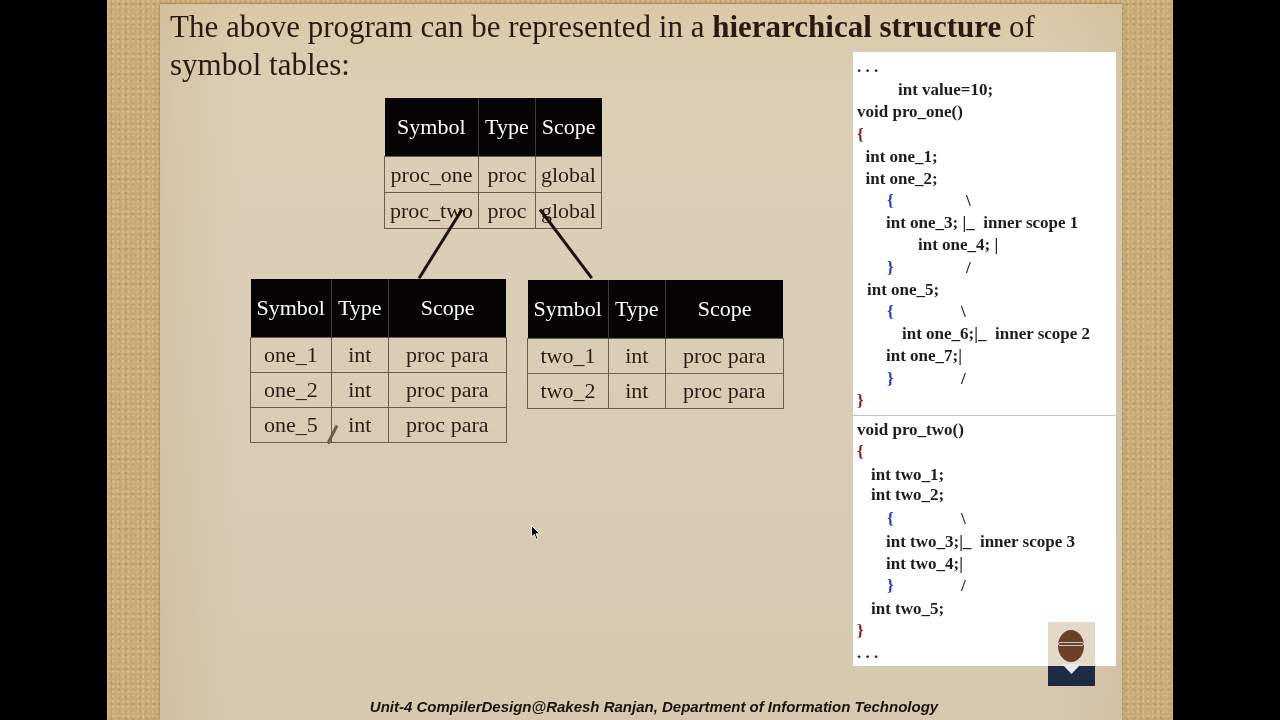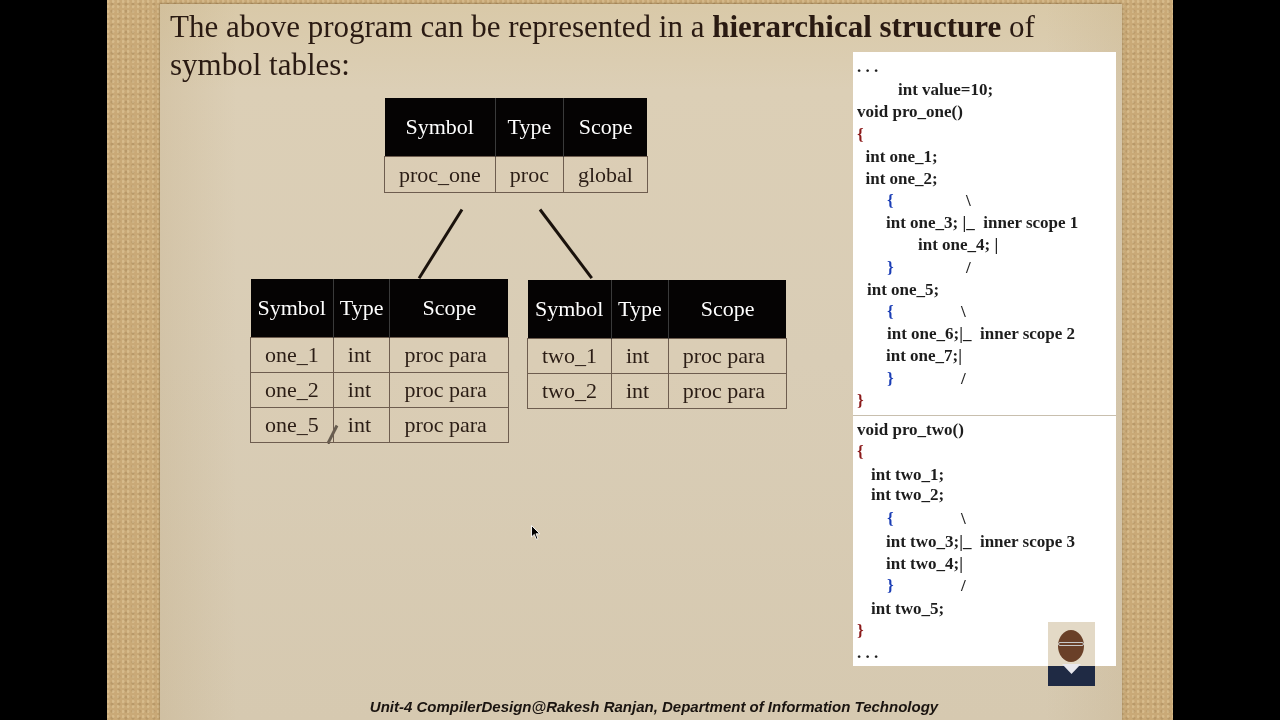--- a/index.html
+++ b/index.html
@@ -34,22 +34,22 @@
   }
   .heading b { font-weight: bold; margin-top: 24px; }
 
   .stable { position: absolute; border-collapse: collapse; font-size: 22px; color: #2b1d15; }
   .stable th {
     background: #050303; color: #fff; font-weight: normal; height: 36px;
     padding: 16px 6px; border-left: 1px solid #3a3a3a; white-space: nowrap;
   }
   .stable th:first-child { border-left: none; }
   .stable td {
-    border: 1.5px solid #6e5d4f; height: 35px; padding: 0 14px;
-    text-align: left; white-space: nowrap; background: rgba(220,205,180,0.4);
+    border: 1.5px solid #6e5d4f; height: 35px; padding: 0 5px;
+    text-align: center; white-space: nowrap; background: rgba(220,205,180,0.4);
   }
 
   #t-global { left: 384px; top: 98px; }
   #t-global td { height: 36px; }
   #t-one { left: 250px; top: 279px; }
   #t-two { left: 527px; top: 280px; }
 
   .line { position: absolute; height: 3px; background: #1a120c; transform-origin: 0 50%; }
 
   .code-panel {
@@ -91,20 +91,25 @@
 
 <table class="stable" id="t-global">
   <tbody>
       <tr>
     <th>Symbol</th>
     <th>Type</th>
     <th>Scope</th>
   </tr>
   <tr>
     <td>proc_one</td>
+    <td>proc</td>
+    <td>global</td>
+  </tr>
+  <tr>
+    <td>proc_two</td>
     <td>proc</td>
     <td>global</td>
   </tr>
 </tbody>
   </table>
 
 <div class="line" style="left:462px; top:208px; width:81px; transform: rotate(122deg);"></div>
 <div class="line" style="left:540px; top:208px; width:86px; transform: rotate(53deg);"></div>
 <div class="line" style="left:337px; top:424px; width:20px; transform: rotate(117deg);"></div>
 
@@ -162,21 +167,21 @@
   <div class="code-line" style="left:4px; top:116px;">  int one_2;</div>
   <div class="code-line c-blue" style="left:34px; top:138px;">{</div>
   <div class="code-line" style="left:113px; top:138px;">\</div>
   <div class="code-line" style="left:33px; top:160px;">int one_3; |_  inner scope 1</div>
   <div class="code-line" style="left:33px; top:182px;margin-left:32px;">int one_4; |</div>
   <div class="code-line c-blue" style="left:34px; top:205px;">}</div>
   <div class="code-line" style="left:113px; top:205px;">/</div>
   <div class="code-line" style="left:14px; top:227px;text-align:center;">int one_5;</div>
   <div class="code-line c-blue" style="left:34px; top:249px;">{</div>
   <div class="code-line" style="left:108px; top:249px;">\</div>
-  <div class="code-line" style="left:34px; top:271px;text-align:center;">int one_6;|_  inner scope 2</div>
+  <div class="code-line" style="left:49px; top:271px;text-align:center;">int one_6;|_  inner scope 2</div>
   <div class="code-line" style="left:33px; top:293px;">int one_7;|</div>
   <div class="code-line c-blue" style="left:34px; top:316px;">}</div>
   <div class="code-line" style="left:108px; top:316px;">/</div>
   <div class="code-line c-red" style="left:4px; top:338px;">}</div>
   <div class="sep"></div>
   <div class="code-line" style="left:4px; top:367px;">void pro_two()</div>
   <div class="code-line c-red" style="left:4px; top:389px;">{</div>
   <div class="code-line" style="left:18px; top:412px;">int two_1;</div>
   <div class="code-line" style="left:18px; top:432px;">int two_2;</div>
   <div class="code-line c-blue" style="left:34px; top:456px;">{</div>

